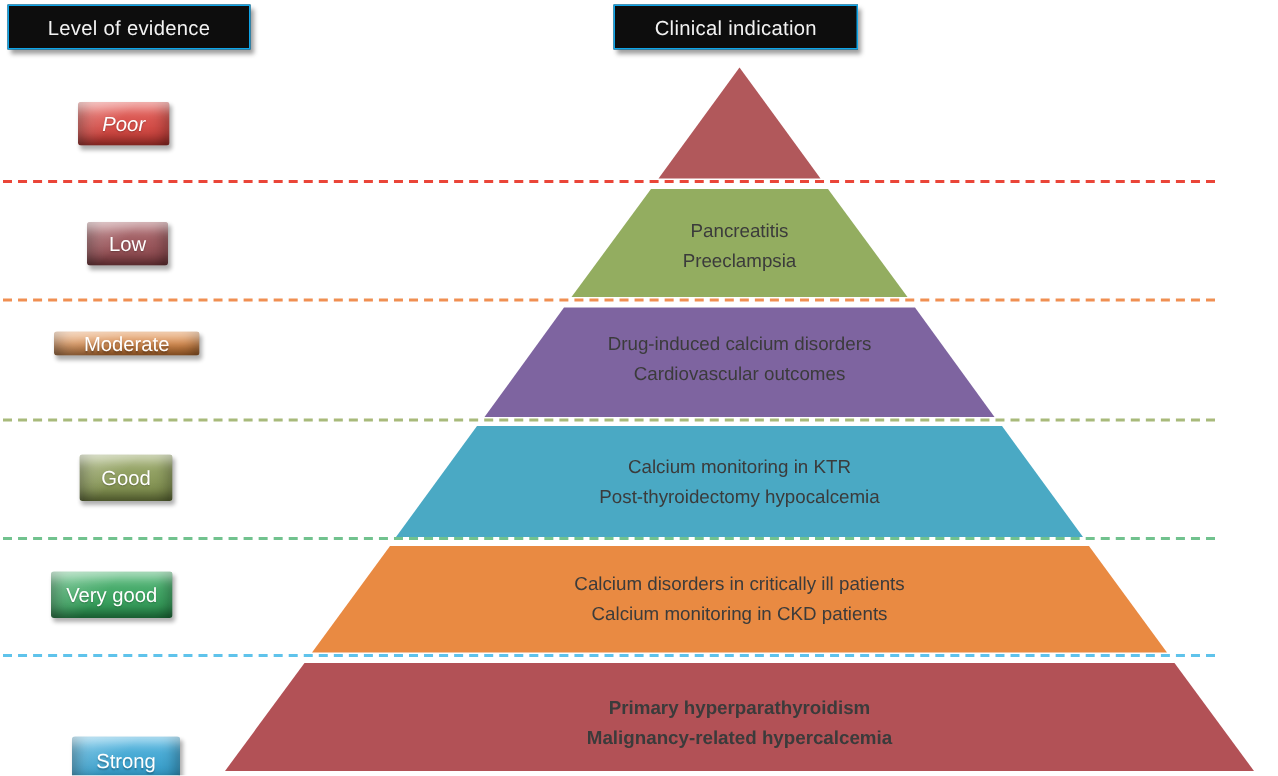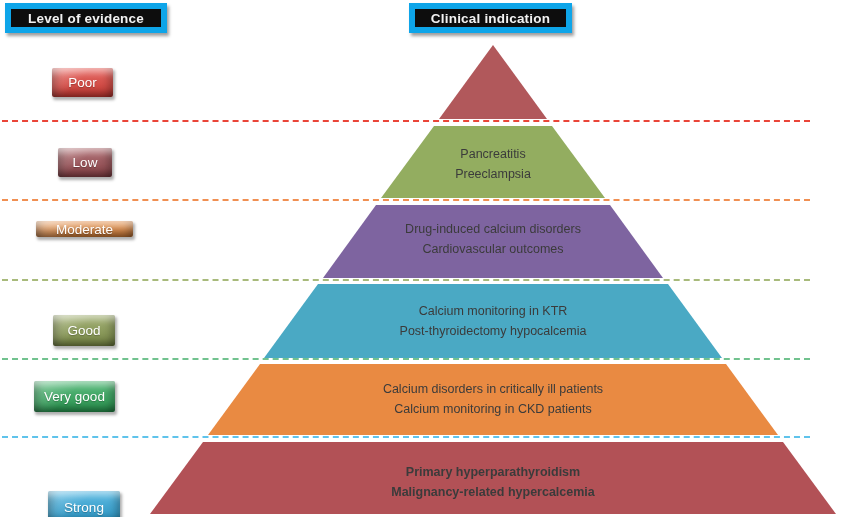--- a/index.html
+++ b/index.html
@@ -13,29 +13,28 @@
     background: #ffffff;
     overflow: hidden;
   }
 
   
   .hdr {
     position: absolute;
     top: 3px;
     height: 30px;
     background: #0d0d0d;
-    border: 6px solid #0ea5e9;
+    border: 1px solid #0ea5e9;
     box-shadow: 2px 3px 3px rgba(0,0,0,0.38);
     color: #f2f2f2;
     font-size: 13.5px;
     display: flex;
     align-items: center;
     justify-content: center;
     letter-spacing: 0.2px;
-    font-weight: bold;
   }
   .hdr-left  { left: 5px;   width: 162px; }
   .hdr-right { left: 409px; width: 163px; }
 
   
   .divider {
     position: absolute;
     left: 2px;
     width: 808px;
     height: 0;
@@ -85,21 +84,21 @@
       linear-gradient(135deg, rgba(255,255,255,0.30), rgba(255,255,255,0) 45%),
       linear-gradient(to bottom, rgba(255,255,255,0.22), rgba(0,0,0,0.14));
     box-shadow:
       inset 0 9px 7px -5px rgba(255,255,255,0.55),
       inset 0 -9px 7px -5px rgba(0,0,0,0.38),
       inset 11px 0 9px -7px rgba(0,0,0,0.28),
       inset -11px 0 9px -7px rgba(0,0,0,0.28),
       1.5px 2.5px 3px rgba(0,0,0,0.32);
     text-shadow: 0 1px 1px rgba(0,0,0,0.25);
   }
-  .bg-poor      { left: 52px; top: 68px;  width: 61px;  height: 29px; }
+  .bg-poor      { left: 52px; top: 68px;  width: 61px;  height: 29px; font-style: italic; }
   .bg-low       { left: 58px; top: 148px; width: 54px;  height: 29px; }
   .bg-moderate  { left: 36px; top: 221px; width: 97px;  height: 16px; }
   .bg-good      { left: 53px; top: 303px; width: 62px;  height: 31px; }
   .bg-verygood  { left: 34px; top: 381px; width: 81px; height: 31px; }
   .bg-strong    { left: 48px; top: 463px; width: 72px;  height: 32px; }
 </style>
 </head>
 <body>
 
 <div class="stage">
@@ -145,21 +144,21 @@
 
   <div class="badge bg-poor" style="background-color: rgb(226, 65, 58);">
     <span>Poor</span>
   </div>
   <div class="badge bg-low" style="background-color: rgb(156, 75, 81);">
     <span>Low</span>
   </div>
   <div class="badge bg-moderate" style="background-color: rgb(226, 135, 61);">
     <span>Moderate</span>
   </div>
-  <div class="badge bg-good" style="background-color: rgb(138, 156, 80); margin-top: 12px;">
+  <div class="badge bg-good" style="background-color: rgb(138, 156, 80);">
     <span>Good</span>
   </div>
   <div class="badge bg-verygood" style="background-color: rgb(46, 169, 90);">
     <span>Very good</span>
   </div>
   <div class="badge bg-strong" style="background-color: rgb(48, 168, 220); margin-top: 28px;">
     <span>Strong</span>
   </div>
 
 </div>

